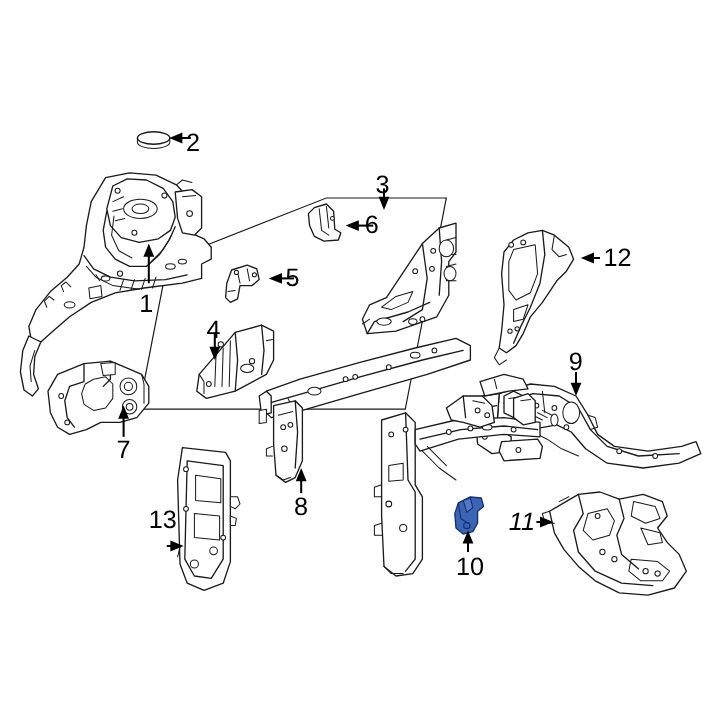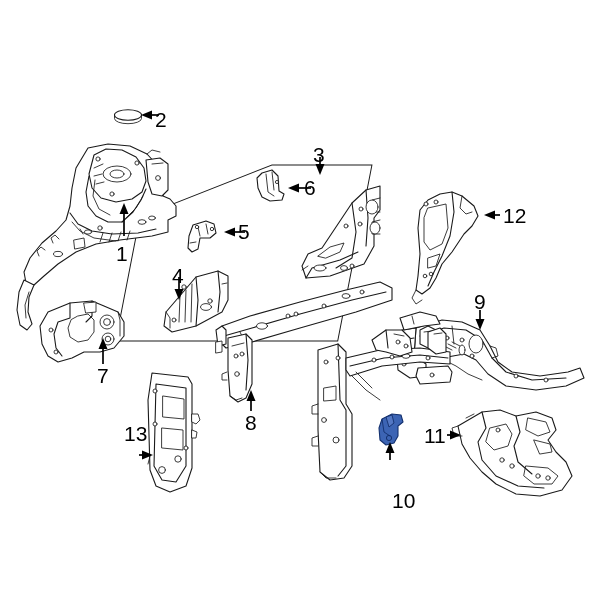--- a/index.html
+++ b/index.html
@@ -417,18 +417,18 @@
 
   <div class="callout-label" style="left:116px; top:243px;">1</div>
   <div class="callout-label" style="left:155px; top:109px;">2</div>
   <div class="callout-label" style="left:313px; top:144px;">3</div>
   <div class="callout-label" style="left:172px; top:265px;">4</div>
   <div class="callout-label" style="left:238px; top:221px;">5</div>
   <div class="callout-label" style="left:304px; top:177px;">6</div>
   <div class="callout-label" style="left:97px;  top:365px;">7</div>
   <div class="callout-label" style="left:245px; top:412px;">8</div>
   <div class="callout-label" style="left:474px; top:291px;">9</div>
-  <div class="callout-label" style="left:392px; top:462px;margin-top:28px;">10</div>
-  <div class="callout-label" style="left:424px; top:425px;">11</div>
+  <div class="callout-label" style="left:380px; top:462px;">10</div>
+  <div class="callout-label" style="left:424px; top:425px;font-style:italic;">11</div>
   <div class="callout-label" style="left:503px; top:205px;text-align:right;">12</div>
   <div class="callout-label" style="left:112px; top:423px;margin-left:12px;">13</div>
 
 </div>
 
 </body></html>

